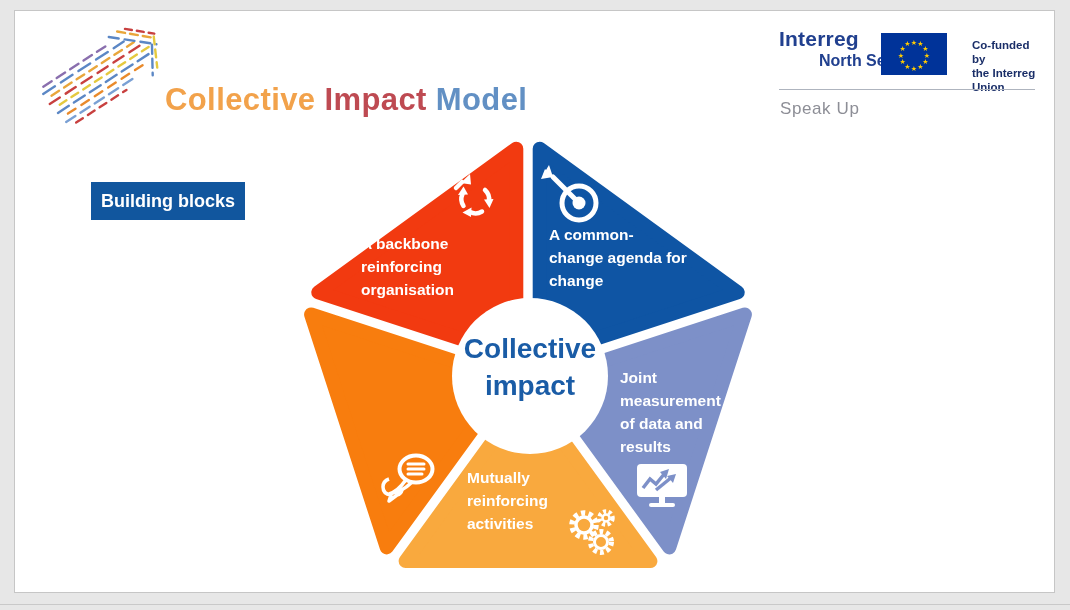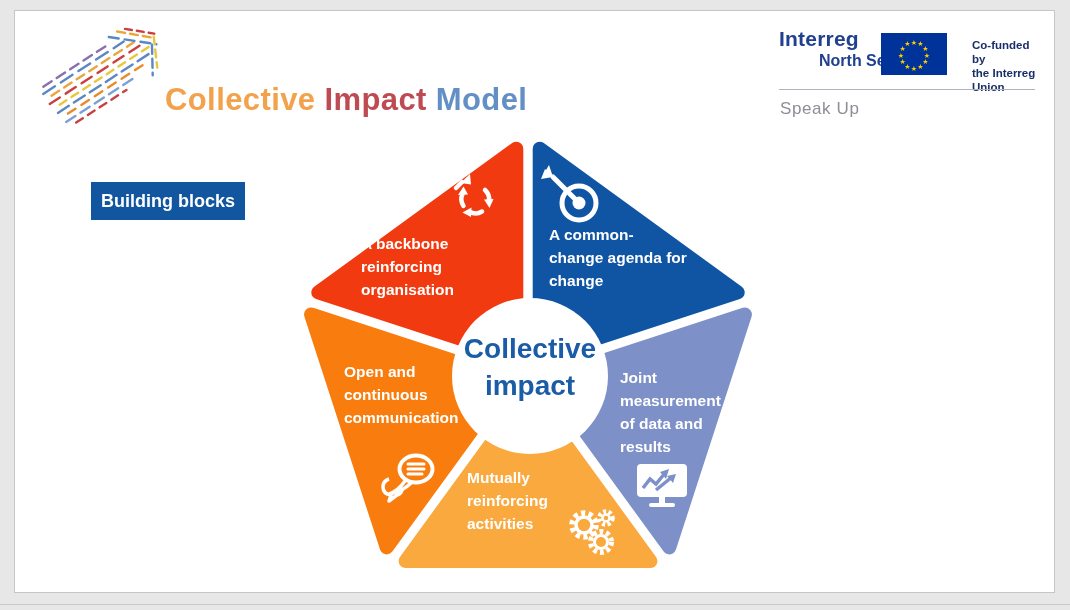--- a/index.html
+++ b/index.html
@@ -130,25 +130,20 @@
       <div>Mutually</div>
       <div>reinforcing</div>
       <div>activities</div>
     </div>
     <div class="seg-label" style="left:342px;top:247px;width:115px;">
       <div>Joint</div>
       <div>measurement</div>
       <div>of data and</div>
       <div>results</div>
     </div>
-    <div class="seg-label" style="left:66px;top:241px;width:128px;">
-      <div>Open and</div>
-      <div>continuous</div>
-      <div>communication</div>
-    </div>
 
     <svg class="seg-icon" style="left:170px;top:50px;" width="52" height="52" viewBox="0 0 52 52">
       <g stroke="#fff" fill="none" stroke-width="4.5" stroke-linecap="round">
         <path d="M37 21 A12.5 12.5 0 0 1 41 32"></path>
         <path d="M34 42.5 A12.5 12.5 0 0 1 22 43"></path>
         <path d="M15.5 37 A12.5 12.5 0 0 1 14.5 25"></path>
         <path d="M8 19 L14 13"></path>
       </g>
       <g fill="#fff">
         <polygon points="41.5,39 36,30.5 45.5,30"></polygon>

